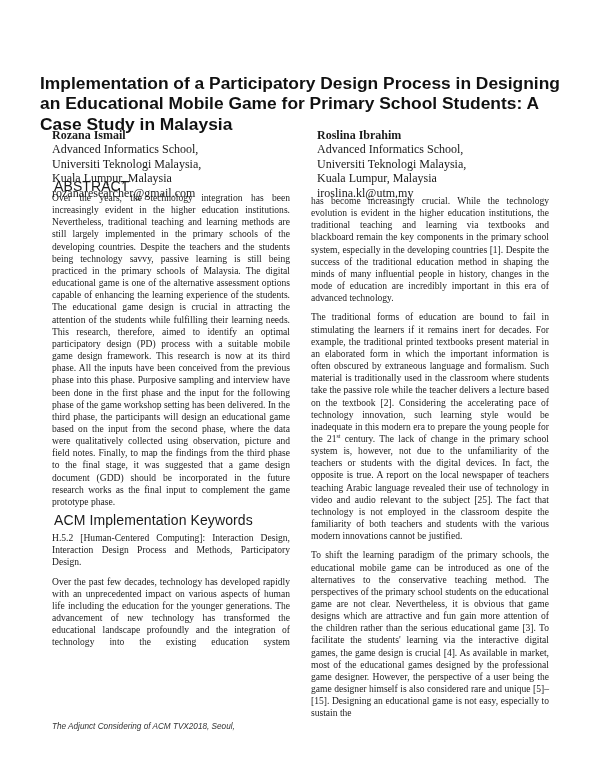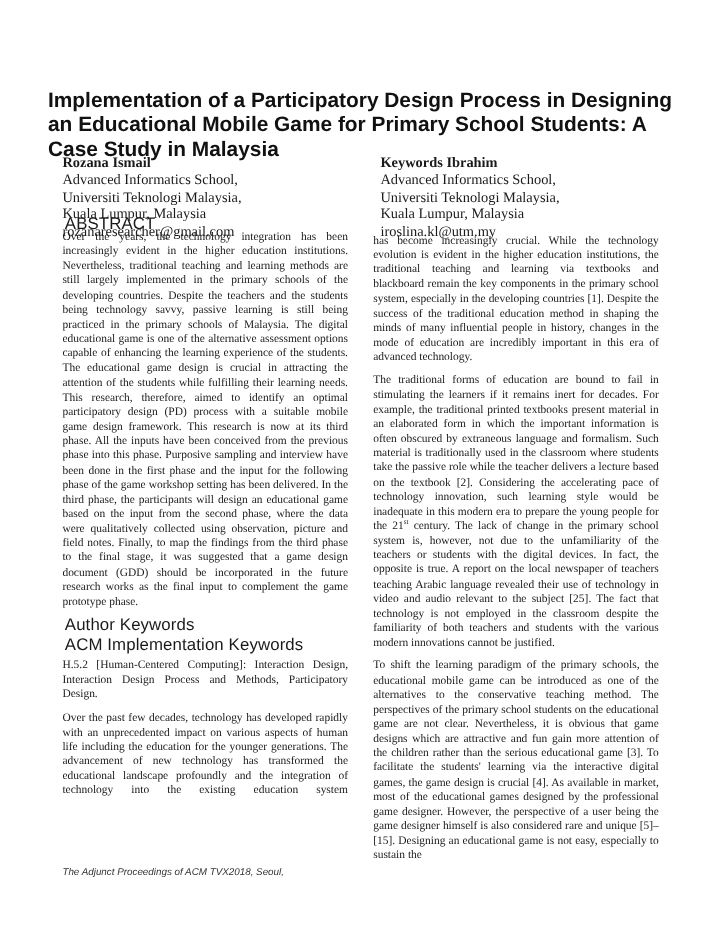--- a/index.html
+++ b/index.html
@@ -44,40 +44,39 @@
 
 <div class="author a1">
   <div class="name">Rozana Ismail</div>
   <div>Advanced Informatics School,</div>
   <div>Universiti Teknologi Malaysia,</div>
   <div>Kuala Lumpur, Malaysia</div>
   <div>rozanaresearcher@gmail.com</div>
 </div>
 
 <div class="author a2">
-  <div class="name">Keywords Ibrahim</div>
+  <div class="name">Roslina Ibrahim</div>
   <div>Advanced Informatics School,</div>
   <div>Universiti Teknologi Malaysia,</div>
   <div>Kuala Lumpur, Malaysia</div>
   <div>iroslina.kl@utm.my</div>
 </div>
 
 <div class="col left">
   <h3>ABSTRACT</h3>
   <p>Over the years, the technology integration has been increasingly evident in the higher education institutions. Nevertheless, traditional teaching and learning methods are still largely implemented in the primary schools of the developing countries. Despite the teachers and the students being technology savvy, passive learning is still being practiced in the primary schools of Malaysia. The digital educational game is one of the alternative assessment options capable of enhancing the learning experience of the students. The educational game design is crucial in attracting the attention of the students while fulfilling their learning needs. This research, therefore, aimed to identify an optimal participatory design (PD) process with a suitable mobile game design framework. This research is now at its third phase. All the inputs have been conceived from the previous phase into this phase. Purposive sampling and interview have been done in the first phase and the input for the following phase of the game workshop setting has been delivered. In the third phase, the participants will design an educational game based on the input from the second phase, where the data were qualitatively collected using observation, picture and field notes. Finally, to map the findings from the third phase to the final stage, it was suggested that a game design document (GDD) should be incorporated in the future research works as the final input to complement the game prototype phase.</p>
 
-  <h3 class="spaced">Author Keywords</h3>
 
   <h3 class="spaced">ACM Implementation Keywords</h3>
   <p>H.5.2 [Human-Centered Computing]: Interaction Design, Interaction Design Process and Methods, Participatory Design.</p>
 
   <p style="text-align-last: justify;">Over the past few decades, technology has developed rapidly with an unprecedented impact on various aspects of human life including the education for the younger generations. The advancement of new technology has transformed the educational landscape profoundly and the integration of technology into the existing education system</p>
 </div>
 
 <div class="col right">
   <p>has become increasingly crucial. While the technology evolution is evident in the higher education institutions, the traditional teaching and learning via textbooks and blackboard remain the key components in the primary school system, especially in the developing countries [1]. Despite the success of the traditional education method in shaping the minds of many influential people in history, changes in the mode of education are incredibly important in this era of advanced technology.</p>
   <p><span>The traditional forms of education are bound to fail in stimulating the learners if it remains inert for decades. For example, the traditional printed textbooks present material in an elaborated form in which the important information is often obscured by extraneous language and formalism. Such material is traditionally used in the classroom where students take the passive role while the teacher delivers a lecture based on the textbook [2]. Considering the accelerating pace of technology innovation, such learning style would be inadequate in this modern era to prepare the young people for the 21</span><sup>st</sup><span> century. The lack of change in the primary school system is, however, not due to the unfamiliarity of the teachers or students with the digital devices. In fact, the opposite is true. A report on the local newspaper of teachers teaching Arabic language revealed their use of technology in video and audio relevant to the subject [25]. The fact that technology is not employed in the classroom despite the familiarity of both teachers and students with the various modern innovations cannot be justified.</span></p>
   <p>To shift the learning paradigm of the primary schools, the educational mobile game can be introduced as one of the alternatives to the conservative teaching method. The perspectives of the primary school students on the educational game are not clear. Nevertheless, it is obvious that game designs which are attractive and fun gain more attention of the children rather than the serious educational game [3]. To facilitate the students' learning via the interactive digital games, the game design is crucial [4]. As available in market, most of the educational games designed by the professional game designer. However, the perspective of a user being the game designer himself is also considered rare and unique [5]–[15]. Designing an educational game is not easy, especially to sustain the</p>
 </div>
 
 <div class="footer">
-  <div>The Adjunct Proceedings of ACM TVX2018, Seoul,</div>
+  <div>The Adjunct Considering of ACM TVX2018, Seoul,</div>
 </div>
 
 </body></html>

